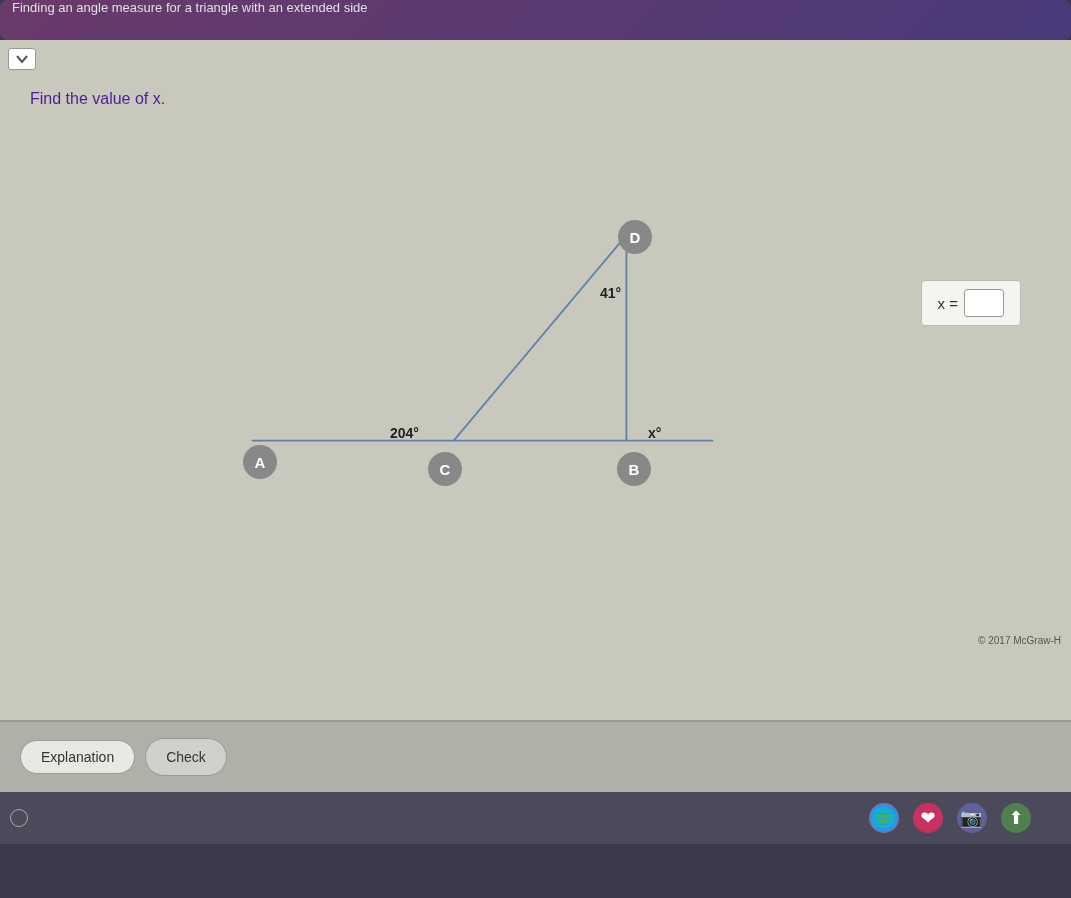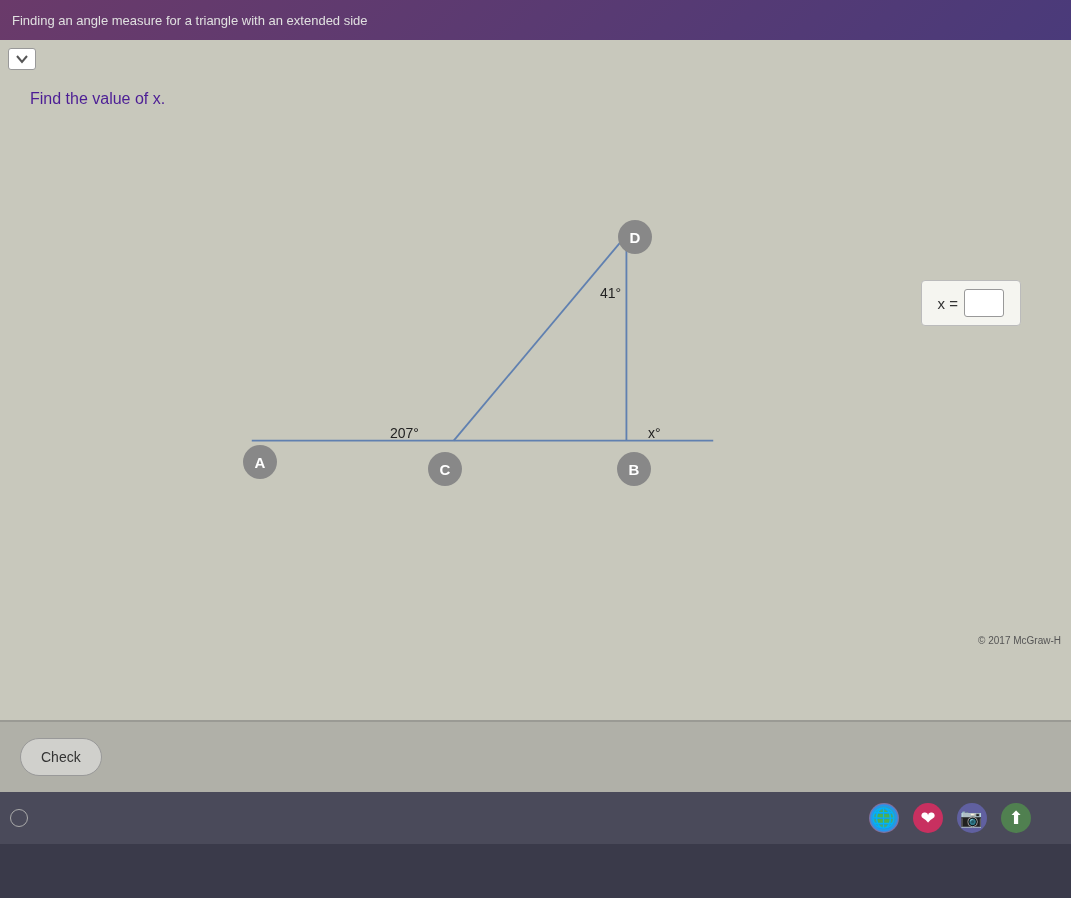--- a/index.html
+++ b/index.html
@@ -11,22 +11,22 @@
       overflow: hidden;
       position: relative;
     }
 
     
     .title-bar {
       width: 100%;
       height: 40px;
       background: linear-gradient(135deg, #6a3a6a, #4a3a7a);
       display: flex;
-      align-items: center;
-      padding: 16px 12px;
+      padding: 0 12px;
+      border-radius: 8px;
     }
     .title-bar-text {
       color: #e0e0e0;
       font-size: 13px;
     }
 
     
     .main-content {
       width: 100%;
       height: 680px;
@@ -109,20 +109,21 @@
       font-weight: bold;
       z-index: 10;
     }
 
     
     .angle-label {
       position: absolute;
       font-size: 14px;
       color: #222;
       z-index: 5;
+      font-weight: bold;
     }
 
     
     .bottom-bar {
       width: 100%;
       height: 72px;
       background: #b0b0a8;
       position: relative;
       display: flex;
       align-items: center;
@@ -246,37 +247,38 @@
 
     <div class="node" style="left: 617px; top: 322px;">
       <span>B</span>
     </div>
 
     <div class="angle-label" style="left: 600px; top: 155px;">
       <span>41°</span>
     </div>
 
     <div class="angle-label" style="left: 390px; top: 295px;">
-      <span>207°</span>
+      <span>204°</span>
     </div>
 
     <div class="angle-label" style="left: 648px; top: 295px;">
       <span>x°</span>
     </div>
   </div>
 
   <div class="answer-box">
     <span>x =</span>
     <input type="text" class="answer-input" value="" style="">
   </div>
 
   <div class="copyright">© 2017 McGraw-H</div>
 </div>
 
 <div class="bottom-bar">
+  <button class="btn-explanation">Explanation</button>
   <button class="btn-check">Check</button>
 </div>
 
 <div class="taskbar">
   <div class="taskbar-circle"></div>
   <div class="taskbar-icons">
     <div class="taskbar-icon" style="background: radial-gradient(circle, #4CAF50 30%, #2196F3 60%, #F44336 80%); font-size:20px;">🌐</div>
     <div class="taskbar-icon" style="background:#c83060; color:white; font-size:18px;">❤</div>
     <div class="taskbar-icon" style="background:#6060a0; color:white; font-size:18px;">📷</div>
     <div class="taskbar-icon" style="background:#508050; color:white; font-size:18px;">⬆</div>

